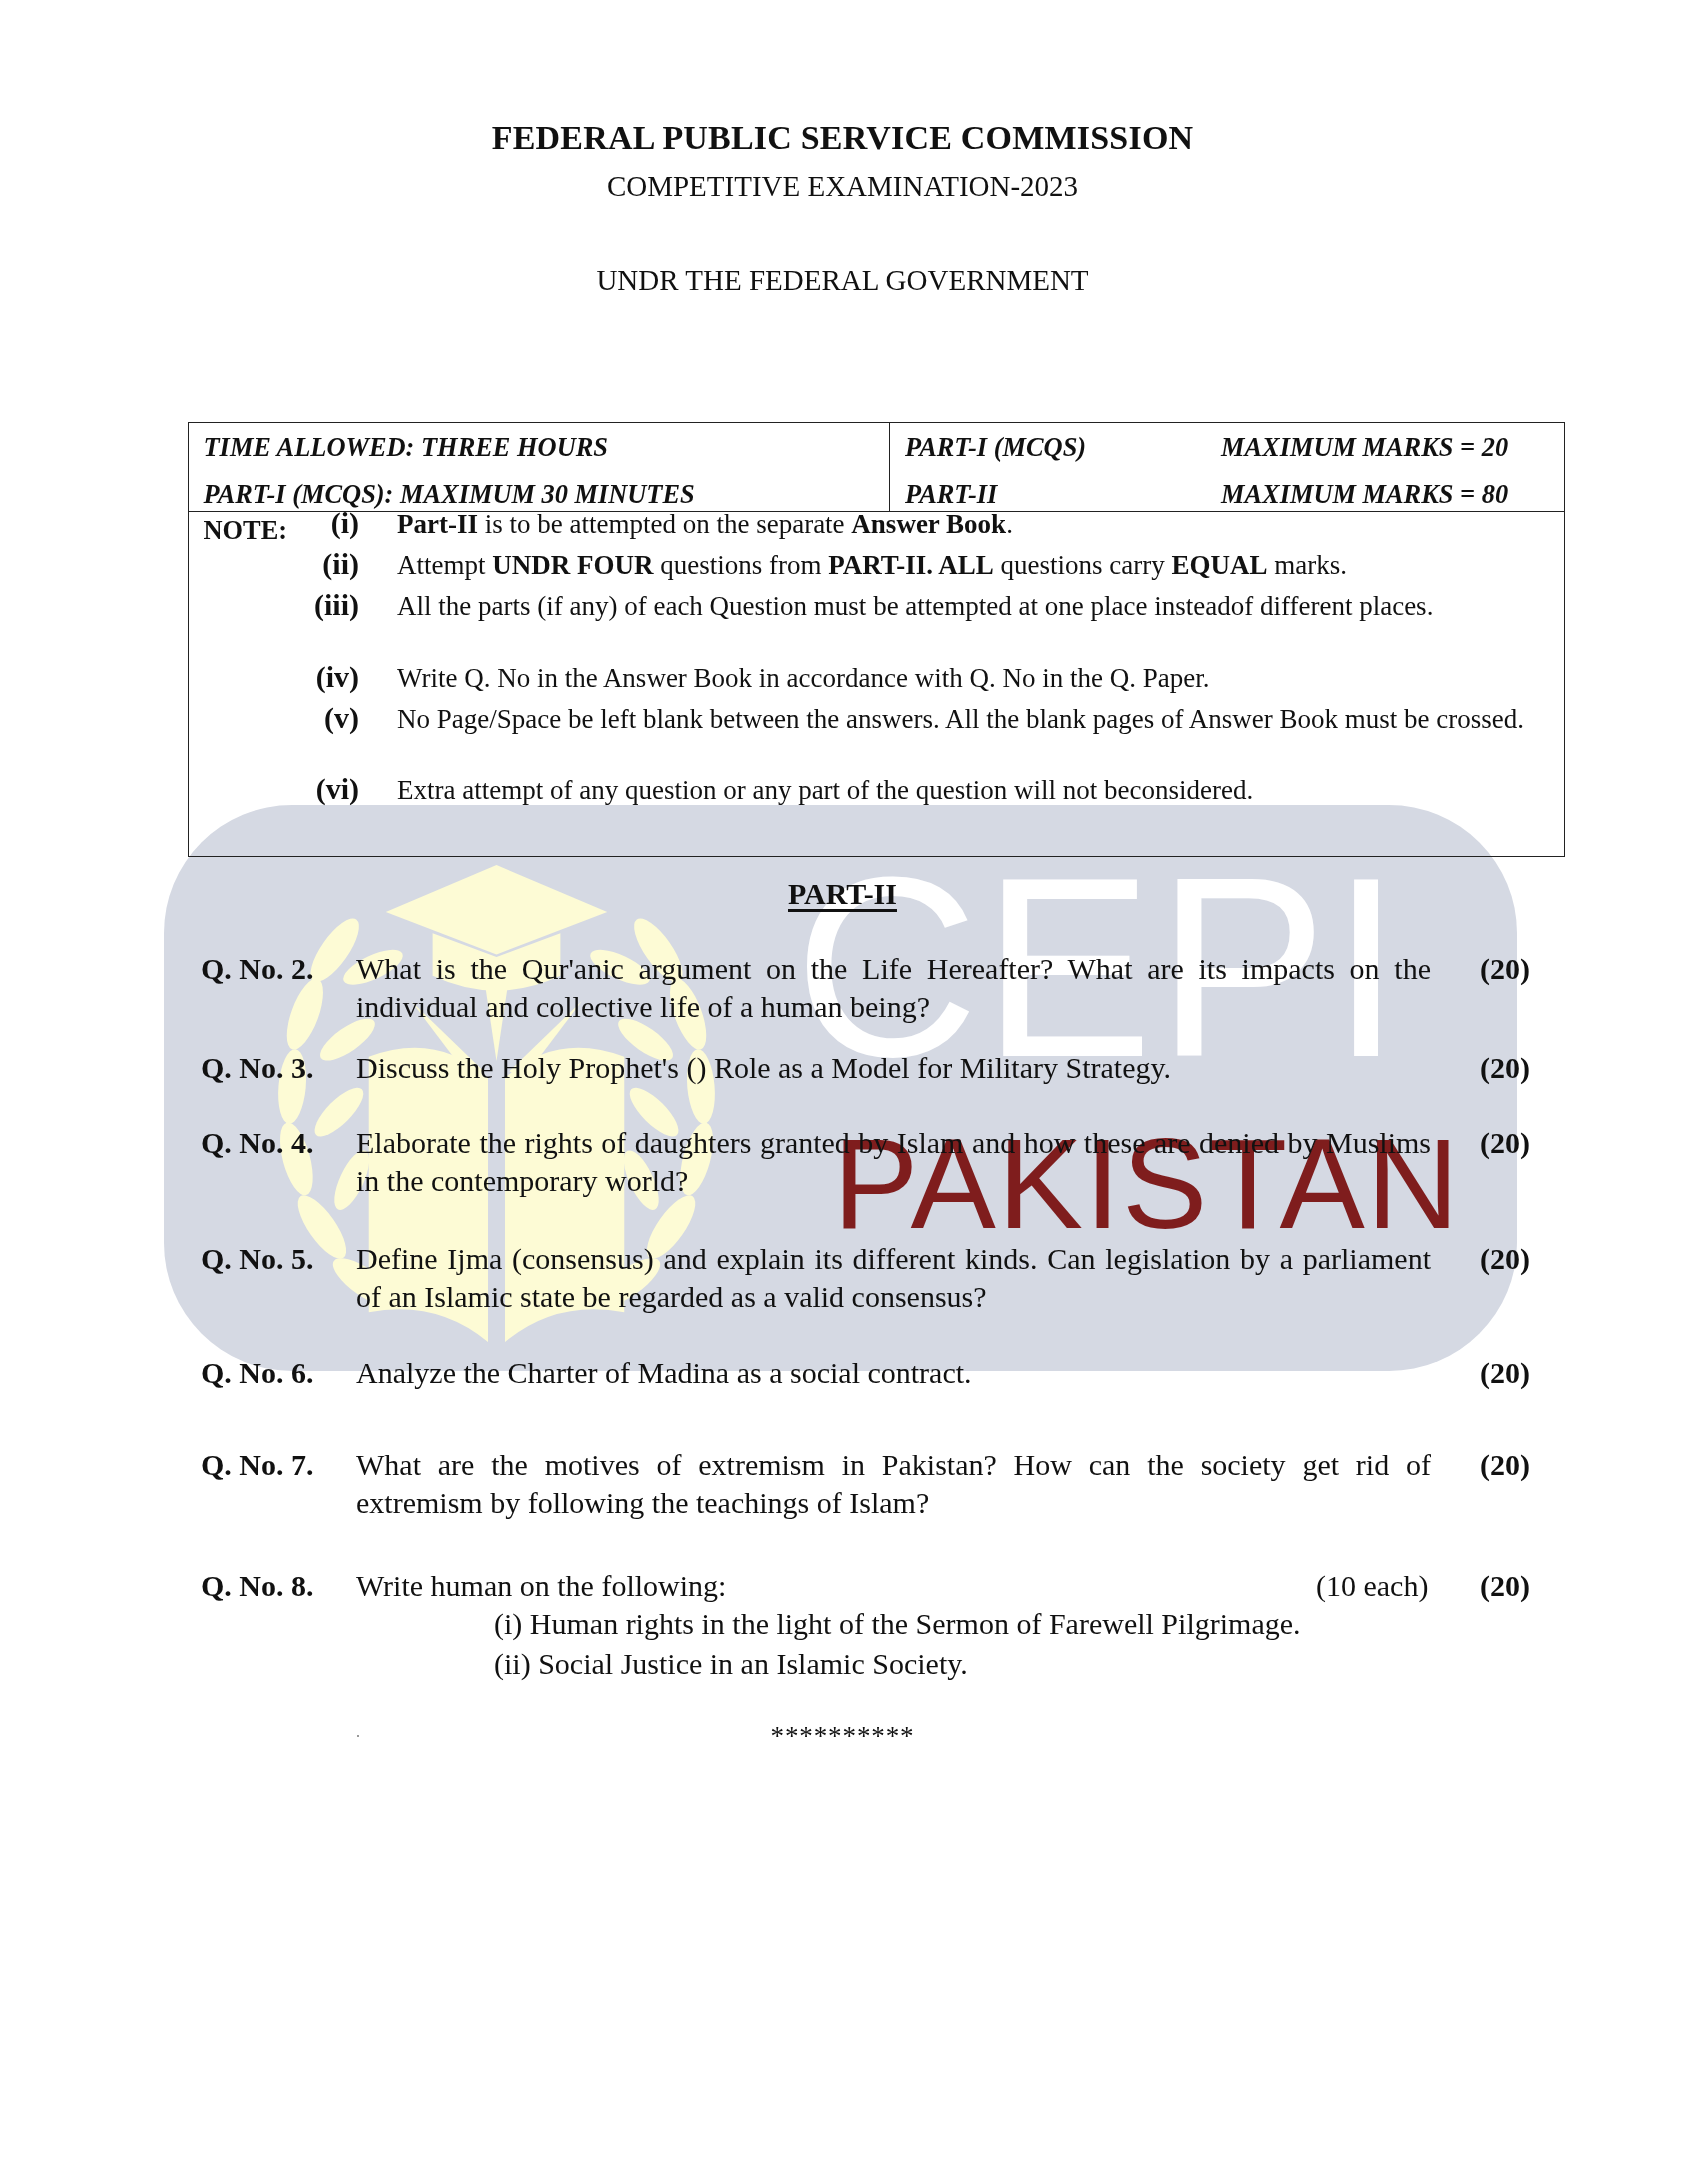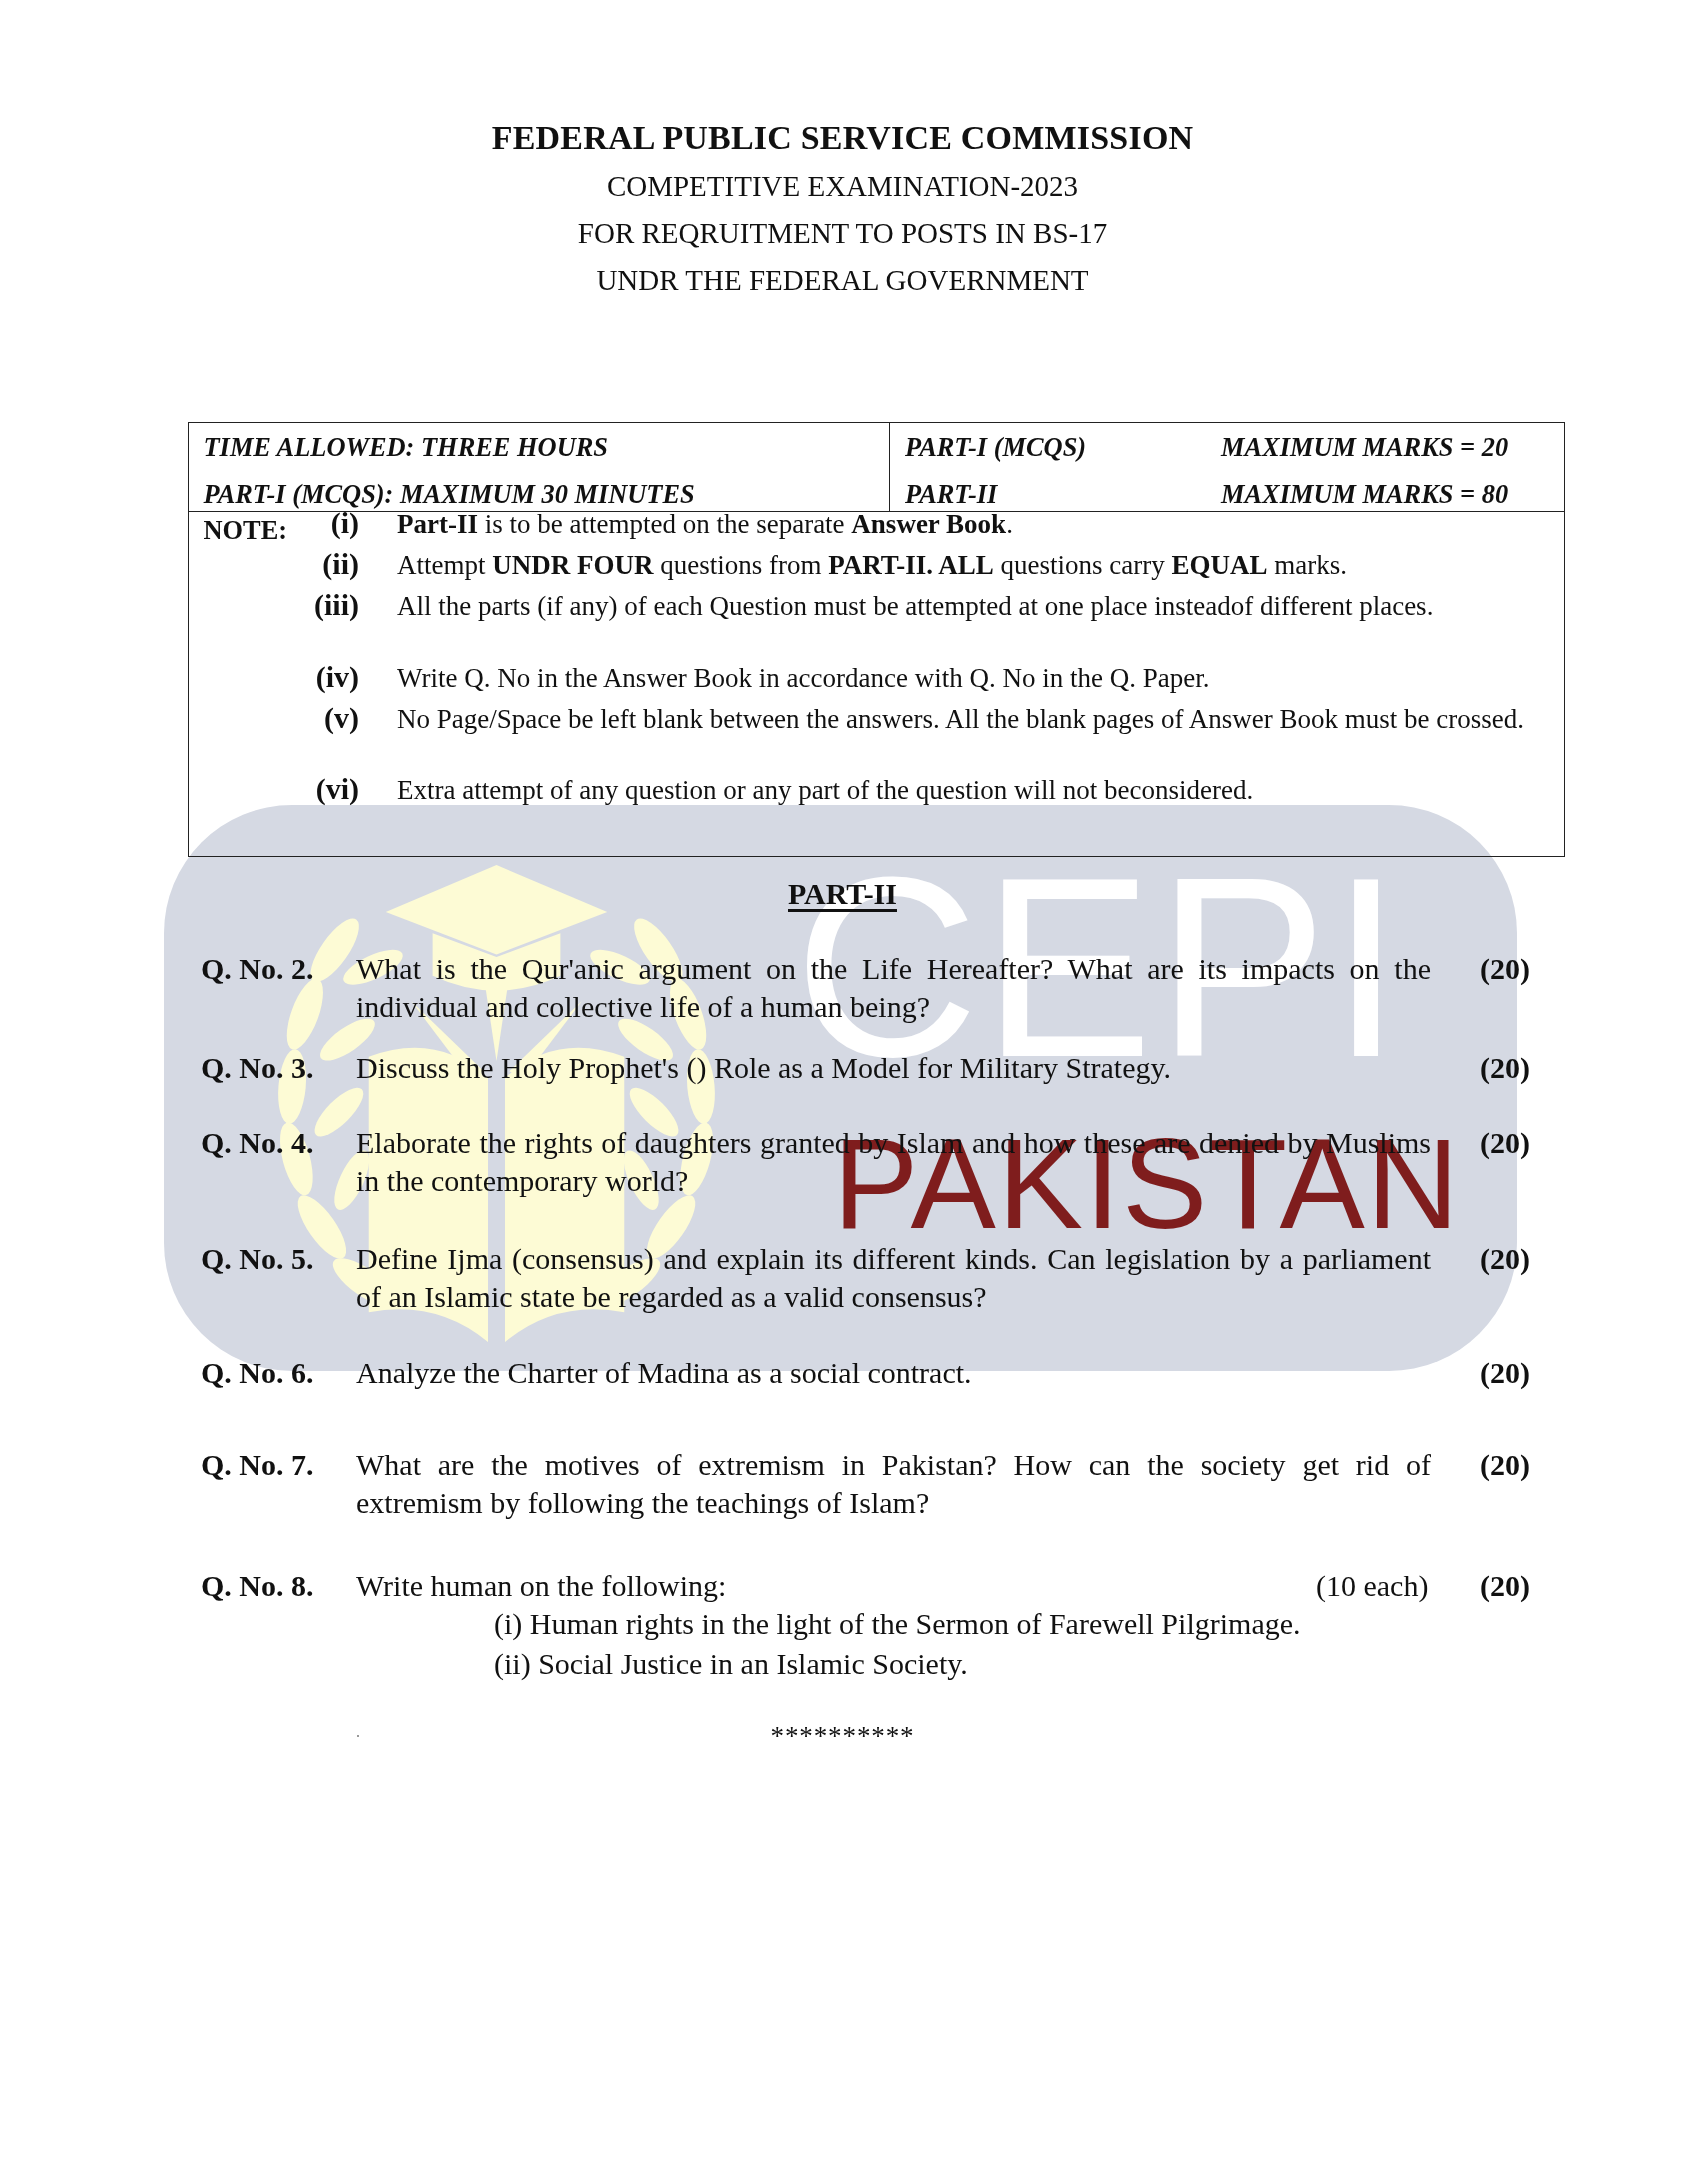--- a/index.html
+++ b/index.html
@@ -293,21 +293,20 @@
     </g>
   </svg>
   <div class="wm-text-cepi">CEPI</div>
   <div class="wm-text-pakistan">PAKISTAN</div>
 </div>
 
 <div class="content">
 
   <div class="header h-title">FEDERAL PUBLIC SERVICE COMMISSION</div>
   <div class="header h-sub h-sub1">COMPETITIVE EXAMINATION-2023</div>
-  <div class="header h-sub h-sub2">FOR REQRUITMENT TO POSTS IN BS-17</div>
   <div class="header h-sub h-sub3">UNDR THE FEDERAL GOVERNMENT</div>
 
   <div class="info-table">
     <div class="info-top">
       <div class="col-divider"></div>
       <div class="cell c-time">TIME ALLOWED: THREE HOURS</div>
       <div class="cell c-mcqs">PART-I (MCQS): MAXIMUM 30 MINUTES</div>
       <div class="cell c-p1">PART-I (MCQS)</div>
       <div class="cell c-p2">PART-II</div>
       <div class="cell c-m1">MAXIMUM MARKS = 20</div>

